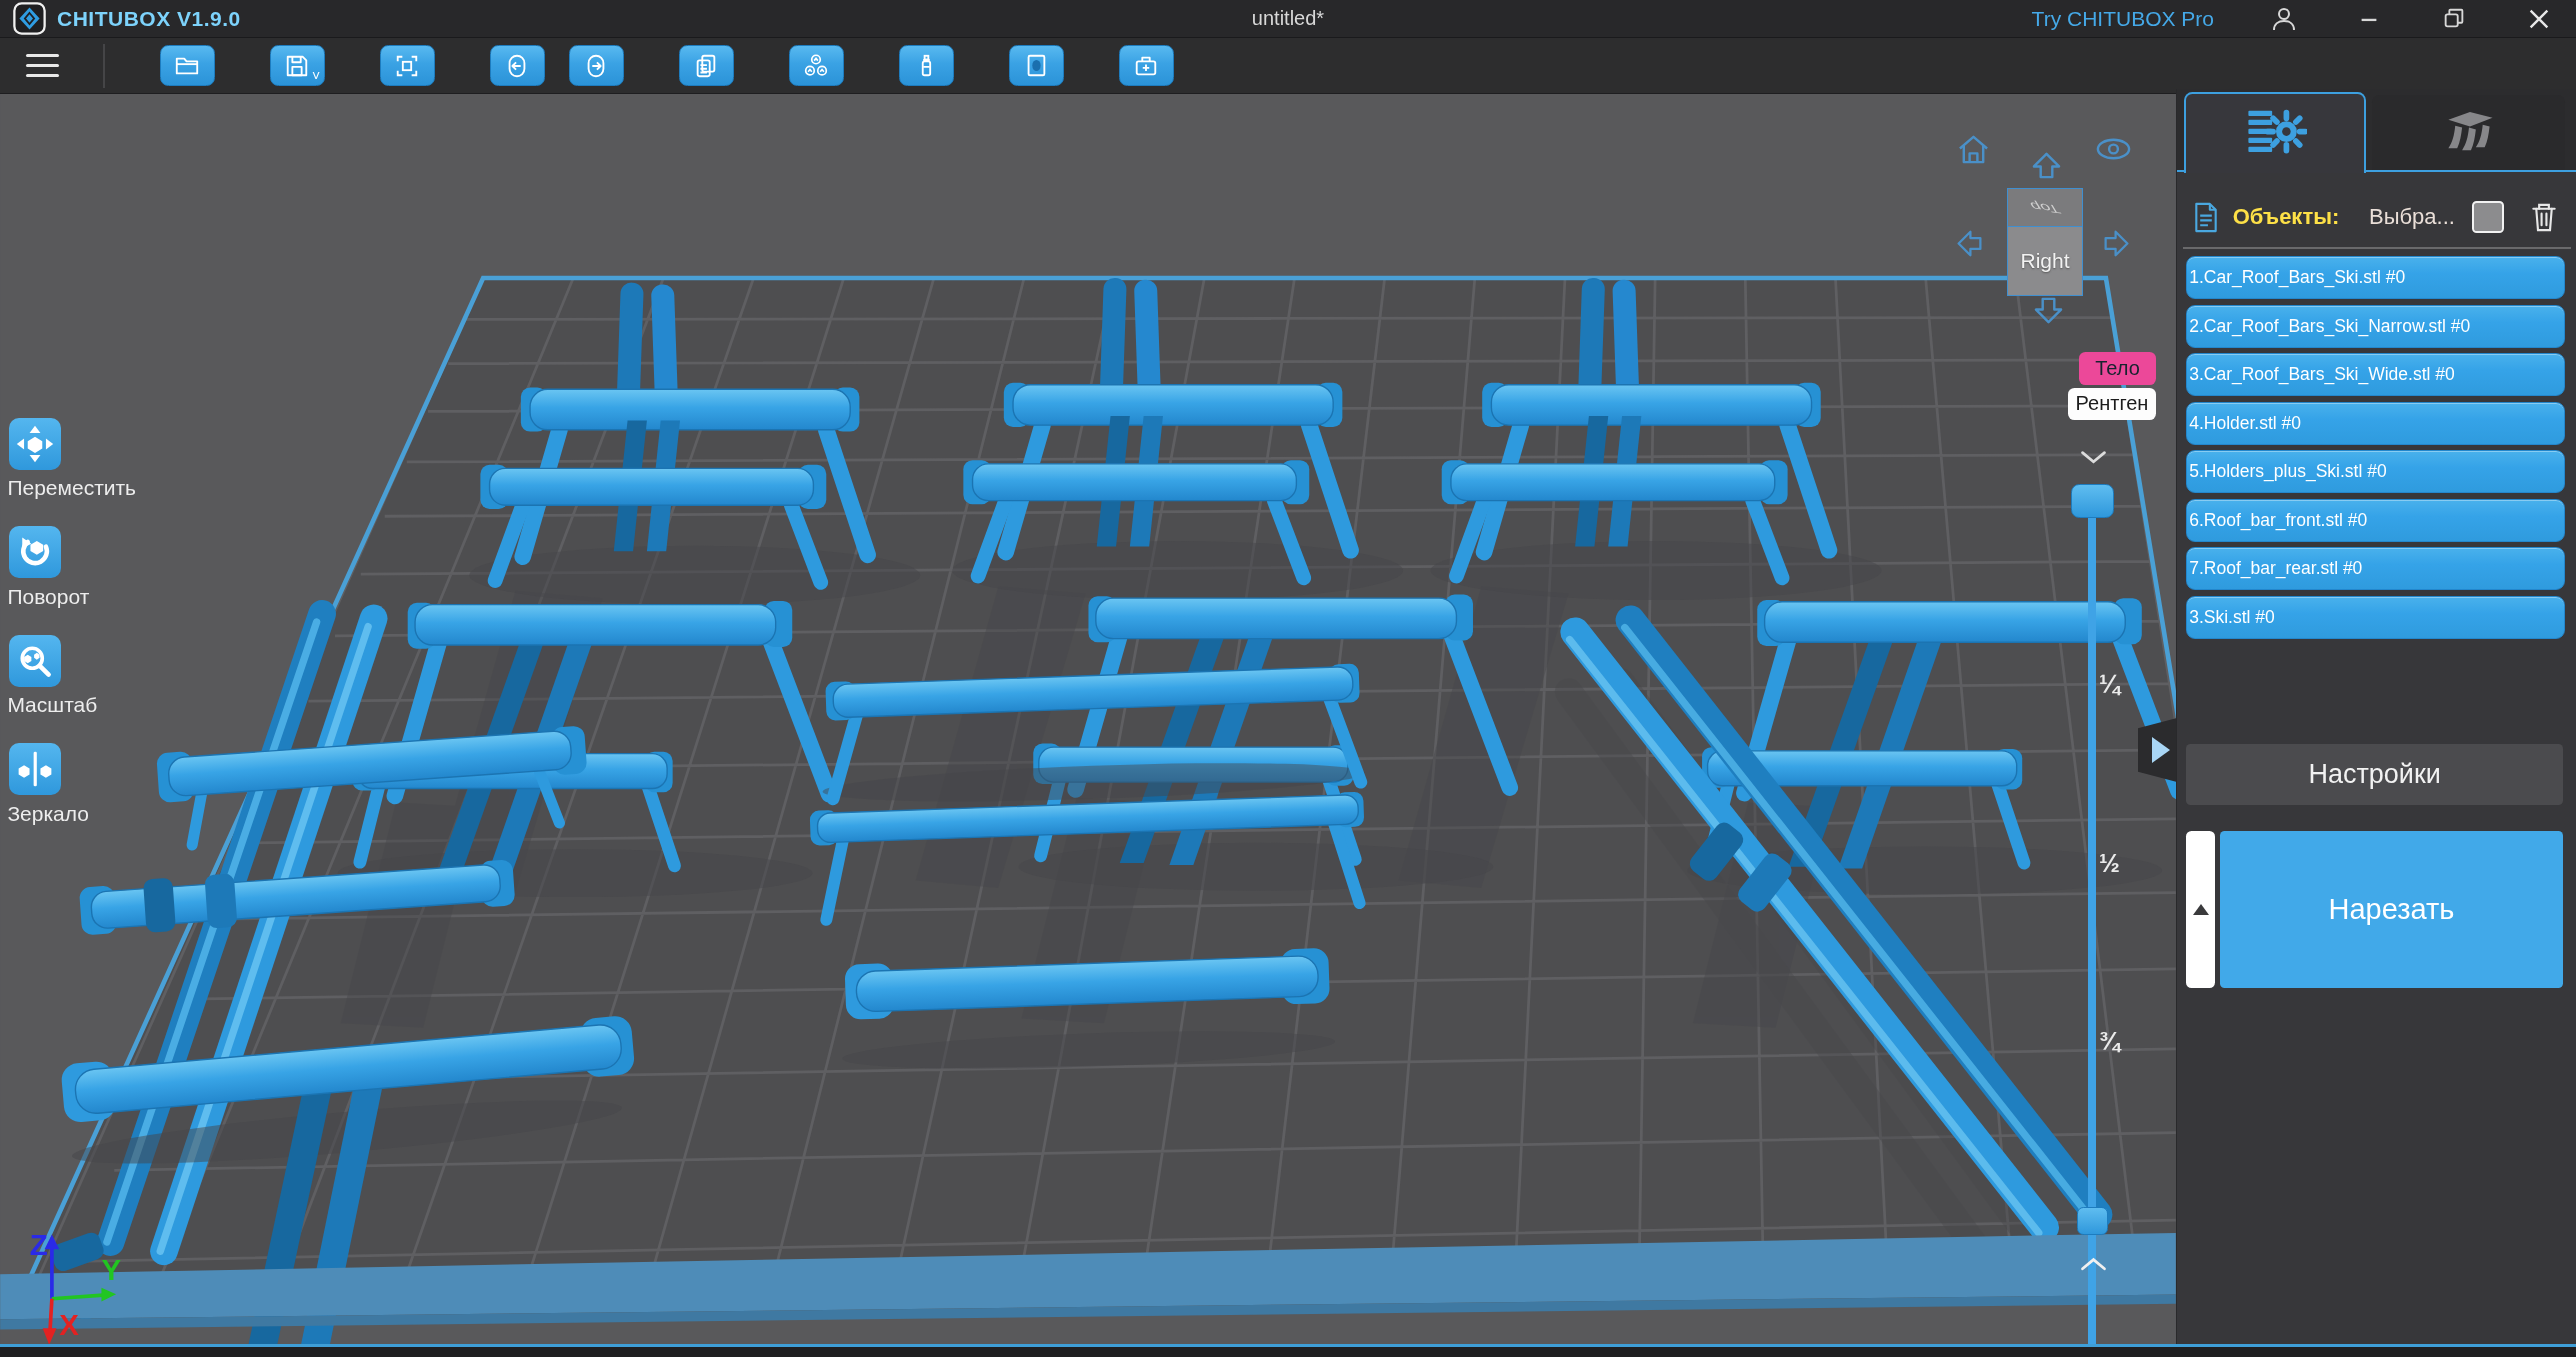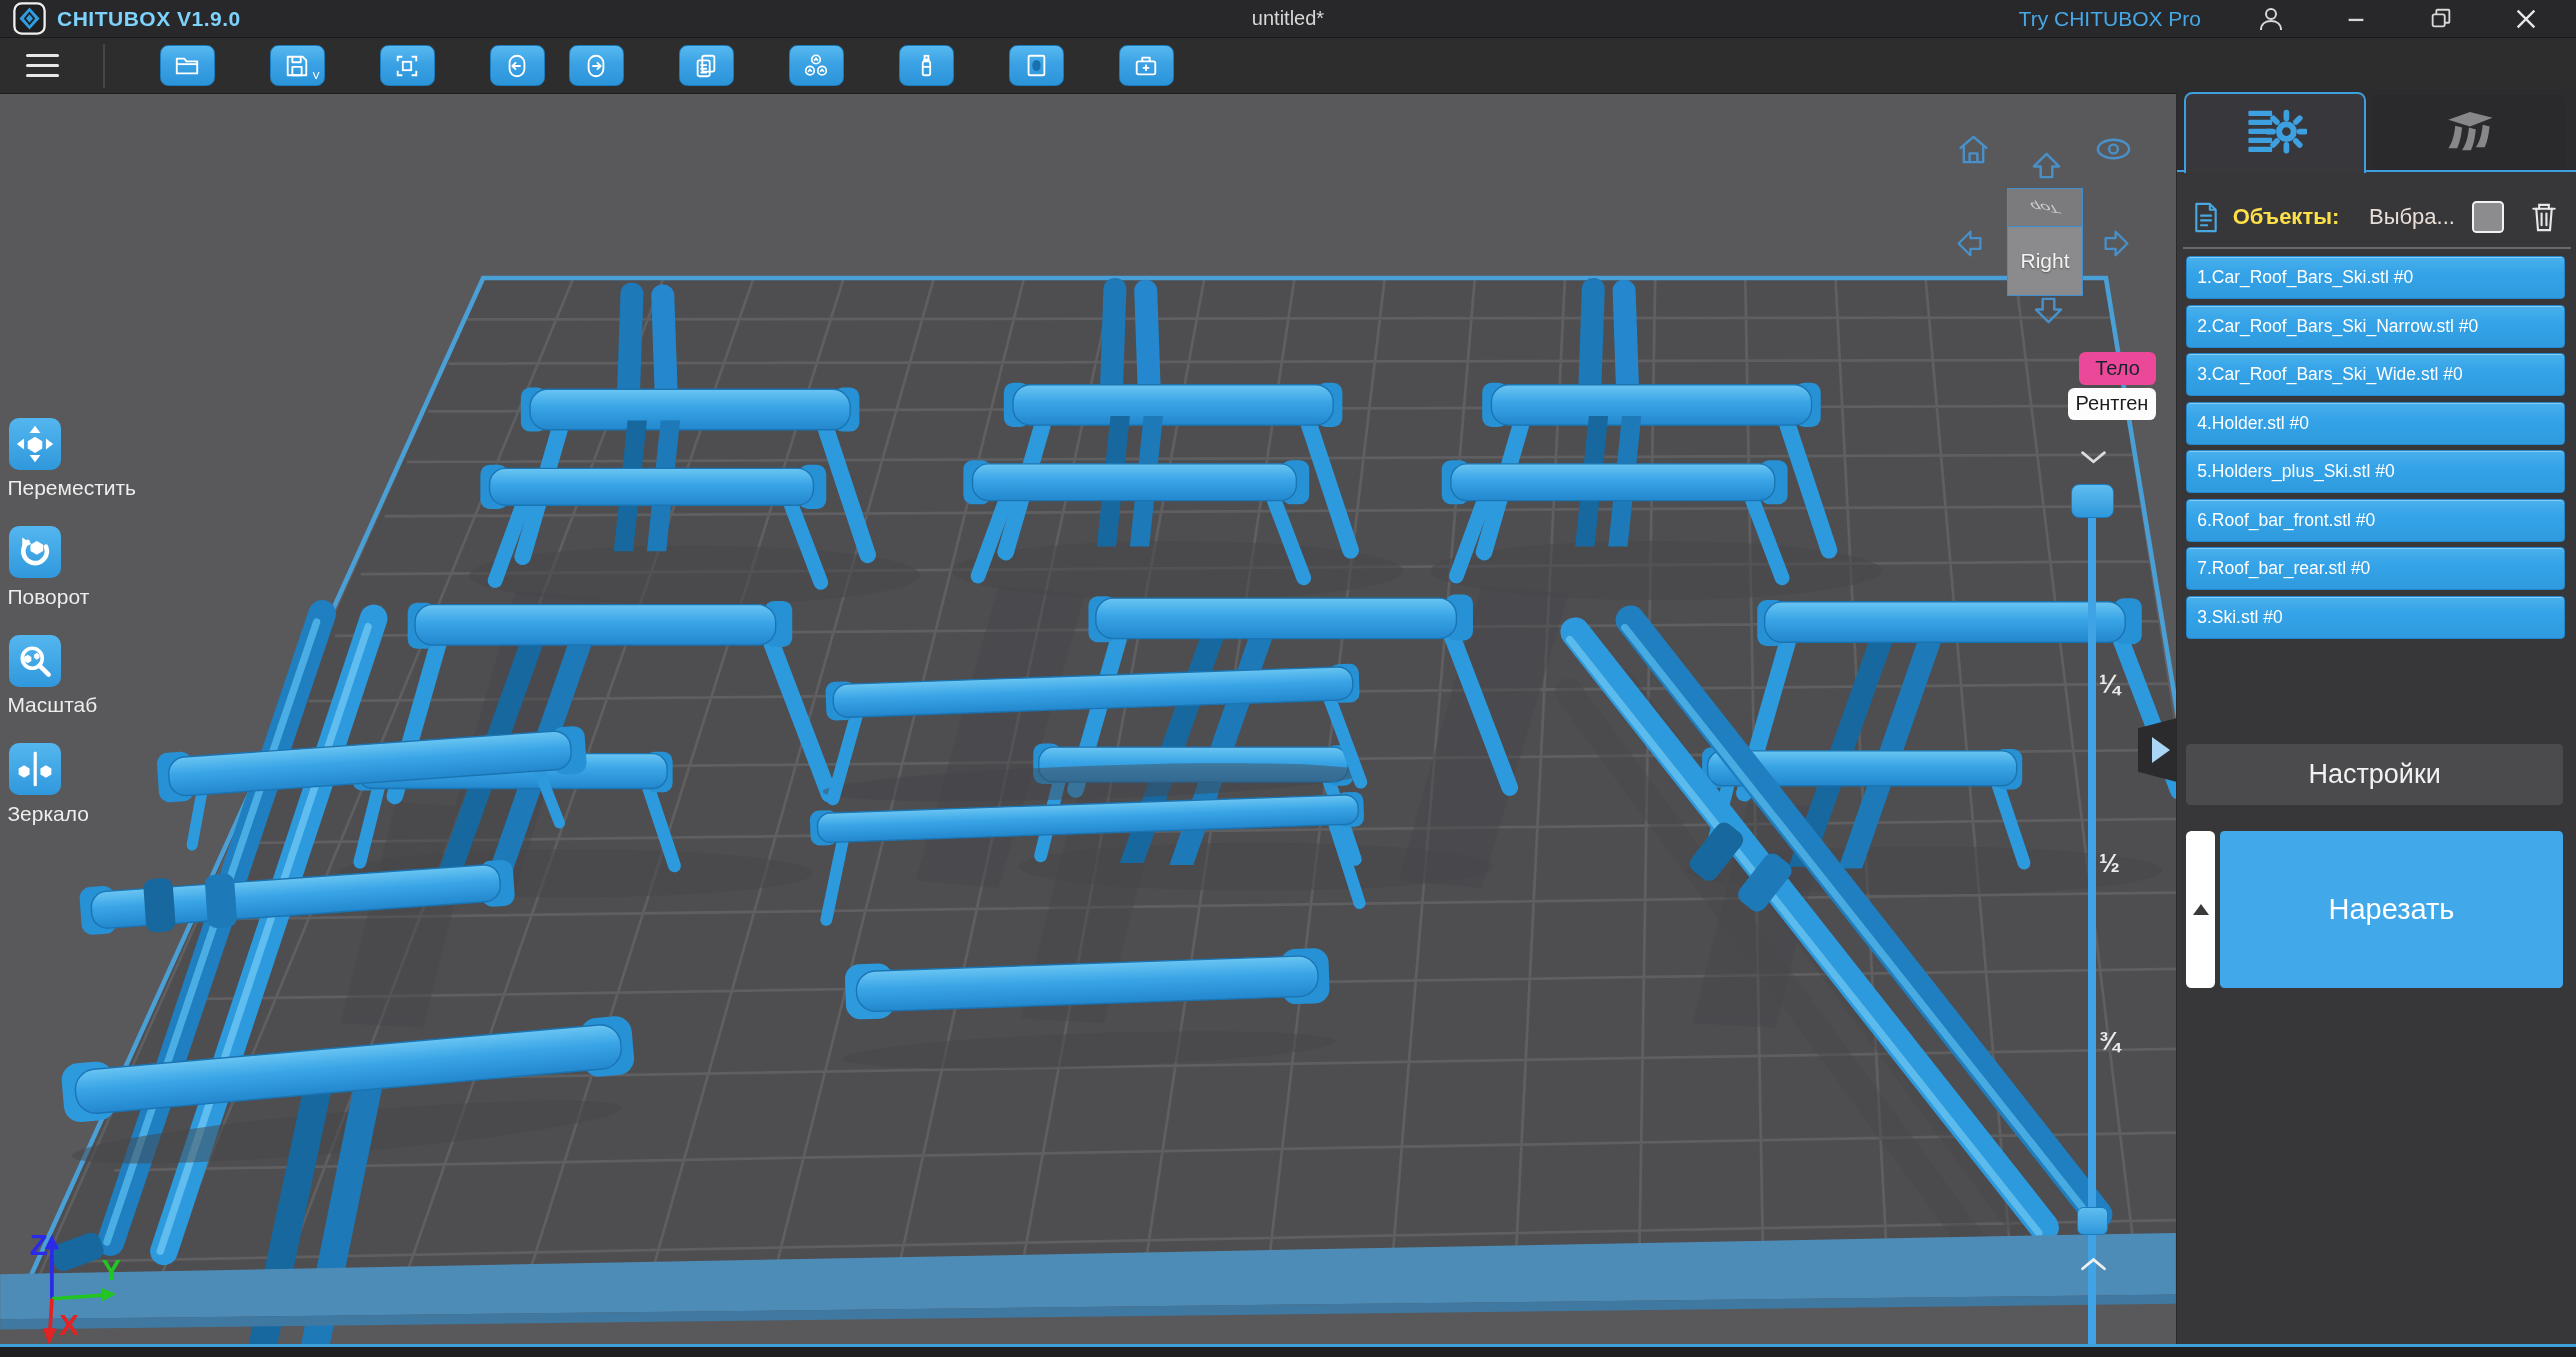--- a/index.html
+++ b/index.html
@@ -6,21 +6,21 @@
   body{width:2576px;height:1358px;overflow:hidden;font-family:"Liberation Sans",sans-serif;
        -webkit-font-smoothing:antialiased;position:relative;}
   .app{position:absolute;inset:0;}
 
   
   .titlebar{position:absolute;left:0;top:0;width:2576px;height:37px;background:#28282a;
             display:flex;align-items:center;border-bottom:0.9px solid #1a1a1c;}
   .logo{margin-left:13px;width:33px;height:33px;flex:0 0 auto;}
   .app-title{margin-left:11px;color:#7dd3fc;font-size:21px;font-weight:bold;letter-spacing:0.5px;}
   .doc-title{position:absolute;left:0;right:0;text-align:center;color:#d8d8d8;font-size:20px;pointer-events:none;}
-  .tb-right{margin-left:auto;display:flex;align-items:center;gap:54px;padding-right:35px;}
+  .tb-right{margin-left:auto;display:flex;align-items:center;gap:54px;padding-right:22px;}
   .try-pro{color:#45a9e8;font-size:21px;}
   .win-btn{width:31px;height:28px;display:flex;align-items:center;justify-content:center;}
 
   
   .toolbar{position:absolute;left:0;top:38px;width:2576px;height:55px;background:#2d2d2e;
            border-bottom:1.8px solid #1e1e20;display:flex;align-items:center;}
   .hamburger{width:42px;height:31px;margin-left:26px;display:flex;flex-direction:column;justify-content:center;gap:6.4px;}
   .hamburger span{display:block;width:33px;height:3.7px;background:#e8e8e8;border-radius:1.8px;}
   .tb-sep{width:1.8px;height:44px;background:#454547;margin-left:35px;}
   .tool-btn{width:53px;height:39px;border-radius:8.3px;margin-left:55px;
@@ -83,24 +83,24 @@
   .tab.inactive{width:193px;height:75px;margin-left:5.5px;background:#2a2a2c;border-radius:7.4px 7.4px 0 0;}
 
   .obj-header{display:flex;align-items:center;height:42px;margin:24px 13px 0 14.7px;}
   .obj-header .olabel{color:#fde047;font-size:22px;margin-left:13px;font-weight:bold;}
   .obj-header .sel{margin-left:auto;color:#eadfd8;font-size:22px;}
   .checkbox{width:28px;height:28px;border:2.8px solid #f2f2f2;border-radius:4.6px;background:#8c8c8e;margin-left:16.6px;}
   .trash{margin-left:26px;margin-right:5.5px;}
   .obj-divider{height:1.8px;background:#69696b;margin:9.2px 5.5px 0 5.5px;}
 
   .obj-list{margin:7.4px 11px 0 9.2px;}
-  .obj-item{height:41px;line-height:41px;margin-bottom:5.5px;border-radius:4px;
+  .obj-item{height:41px;line-height:41px;margin-bottom:5.5px;border-radius:9px;
             background:linear-gradient(180deg,#49b1ec 0%,#35a3e8 40%,#2f9bde 100%);
             border:0.9px solid #2387cd;box-shadow:inset 0 0.9px 0 rgba(255,255,255,.35);
-            color:#ffffff;font-size:17.5px;padding-left:10px;white-space:nowrap;overflow:hidden;}
+            color:#ffffff;font-size:17.5px;padding-left:2px;white-space:nowrap;overflow:hidden;}
 
   .settings-btn{position:absolute;top:655px;left:9.2px;right:13px;height:61px;background:#4b4b4e;border-radius:4.6px;
                 color:#f2f2f2;font-size:27px;display:flex;align-items:center;justify-content:center;}
   .slice-row{position:absolute;top:742px;left:9.2px;right:13px;height:157px;display:flex;}
   .slice-up{width:29px;background:#ffffff;border-radius:5.5px;display:flex;align-items:center;justify-content:center;}
   .slice-up .tri{width:0;height:0;border-bottom:11px solid #3a3a3c;border-left:8.3px solid transparent;border-right:8.3px solid transparent;}
   .slice-btn{flex:1;margin-left:4.6px;background:#41a9e9;border-radius:4.6px;color:#ffffff;font-size:29px;
              display:flex;align-items:center;justify-content:center;}
 
   .bottom-strip{position:absolute;left:0;bottom:0;width:2576px;height:11px;background:#1f1f21;border-top:3.7px solid #3f9fd8;z-index:40;}

